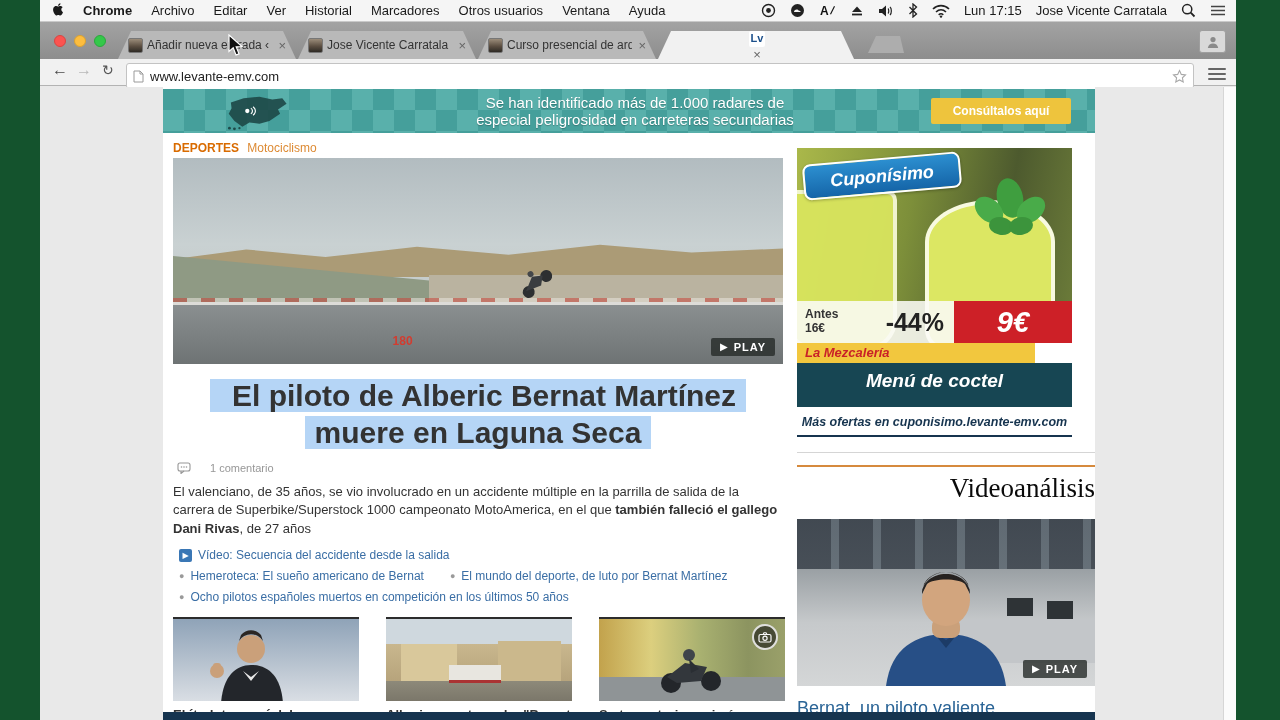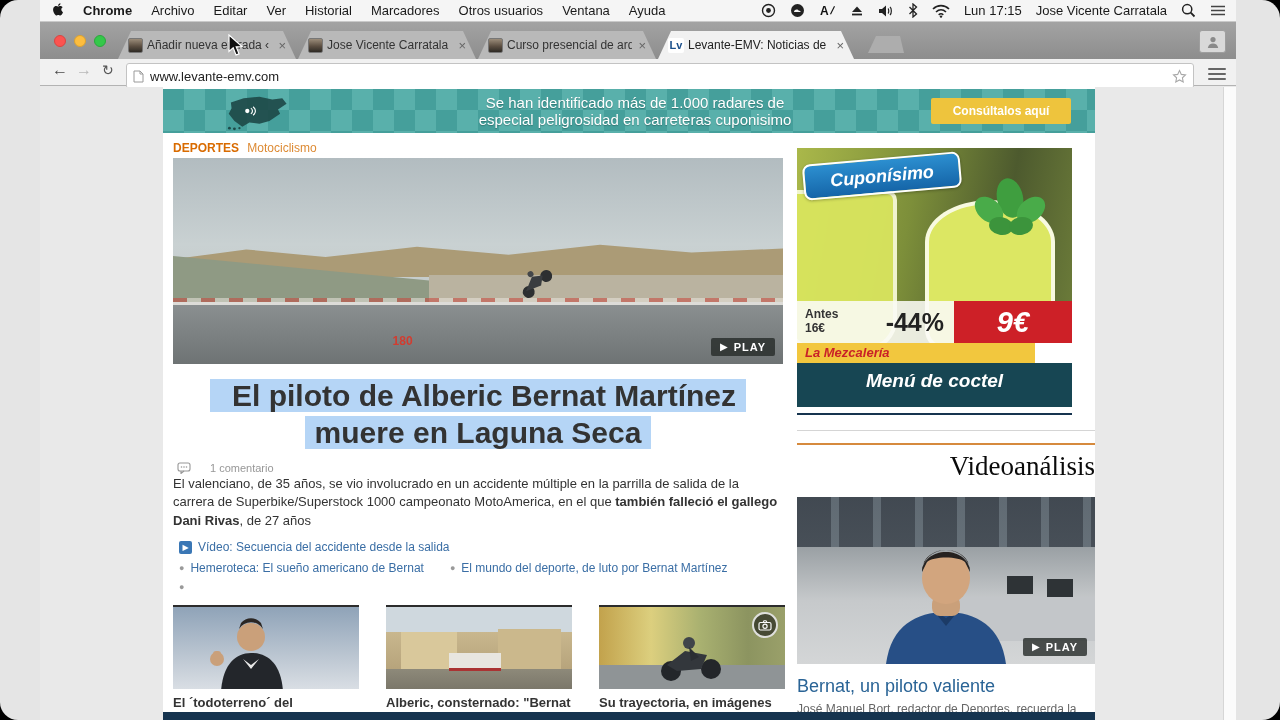--- a/index.html
+++ b/index.html
@@ -1,17 +1,17 @@
 <!DOCTYPE html>
 <html><head>
 <meta charset="utf-8">
 <style>
   * { margin:0; padding:0; box-sizing:border-box; }
   body { background:#000; font-family:"Liberation Sans", sans-serif; }
-  #stage { position:relative; width:1280px; height:720px; background:#e5e5e5; overflow:hidden;border-radius:18px; }
+  #stage { position:relative; width:1280px; height:720px; background:#14532d; overflow:hidden; }
   .screen { position:absolute; left:40px; top:0; width:1196px; height:720px; background:#e9e9e9; }
 
   
   .menubar { position:absolute; top:0; left:0; width:100%; height:22px; background:#f5f5f5;
     border-bottom:1px solid #c9c9c9; display:flex; align-items:center; font-size:13px; color:#1a1a1a; padding:0 10px; }
   .menubar .mi { margin-right:19px; white-space:nowrap; }
   .menubar .app-name { font-weight:bold; }
   .mb-right { margin-left:auto; display:flex; align-items:center; gap:14px; }
   .mb-right svg { display:block; }
   .mb-clock { font-size:13px; }
@@ -21,21 +21,21 @@
   .tabstrip { position:absolute; top:22px; left:0; width:100%; height:37px;
     background:linear-gradient(#a3a3a3,#8d8d8d); }
   .traffic { position:absolute; top:13px; left:14px; display:flex; gap:8px; }
   .light { width:12px; height:12px; border-radius:50%; }
   .light.red { background:#fc5350; border:1px solid #d94542; }
   .light.yel { background:#fdbd3e; border:1px solid #d9a133; }
   .light.grn { background:#34c84a; border:1px solid #2aa83d; }
   .tab { position:absolute; top:9px; height:28px; display:flex; align-items:center; padding:0 8px 0 10px;
     clip-path:polygon(13px 0, calc(100% - 13px) 0, 100% 100%, 0 100%);
     background:#b9b9b9; font-size:12px; color:#333; }
-  .tab.active { background:#f1f1f1; color:#222; z-index:2; }
+  .tab.active { background:#f1f1f1; color:#222; z-index:2;flex-direction:column; }
   .tab .t-title { flex:1; overflow:hidden; white-space:nowrap; text-overflow:clip; margin:0 4px; }
   .tab .t-close { color:#666; font-size:13px; padding:0 2px; }
   .favicon-photo { width:15px; height:15px; flex:0 0 15px; border-radius:2px;
     background:linear-gradient(180deg,#9b8c7a 0%,#5c4f42 55%,#2e2a25 100%); border:1px solid #777; }
   .favicon-lv { width:16px; height:15px; flex:0 0 16px; background:#fff; color:#1b4f8a; font-weight:bold;
     font-size:11px; line-height:15px; text-align:center; border-radius:2px; }
   .newtab-stub { position:absolute; top:14px; left:828px; width:36px; height:17px; background:#adadad;
     clip-path:polygon(8px 0, calc(100% - 4px) 0, 100% 100%, 0 100%); }
   .profile-btn { position:absolute; top:8px; right:10px; width:27px; height:23px; background:#d9d9d9;
     border:1px solid #9e9e9e; border-radius:3px; display:flex; align-items:center; justify-content:center; }
@@ -94,21 +94,21 @@
     color:#fff; display:flex; align-items:center; gap:6px; padding:3px 9px; }
   .play-badge .tri { font-size:10px; line-height:12px; }
   .play-badge .lbl { font-size:11px; font-weight:bold; letter-spacing:1px; }
 
   .headline { margin-top:13px; text-align:center; font-size:30px; font-weight:bold; color:#333; line-height:37px; }
   .headline .hl { background:#b5d5f6; padding:0 10px; }
   .headline .hl.first { padding-left:22px; }
 
   .comments { margin-top:11px; display:flex; align-items:center; gap:19px; color:#979797; font-size:11px; padding-left:4px; }
 
-  .lead { margin-top:1px; font-size:13px; line-height:1.42; color:#333; width:606px; }
+  .lead { margin-top:9px; font-size:13px; line-height:1.42; color:#333; width:606px; }
   .lead b { font-weight:bold; }
 
   .rel-links { margin-top:10px; padding-left:6px; font-size:12px; color:#3a6ea5; }
   .rel-row { display:flex; align-items:center; margin-bottom:7px; }
   .vid-ico { width:13px; height:13px; background:#3a77b5; border-radius:2px; color:#fff; font-size:8px;
     line-height:13px; text-align:center; margin-right:6px; flex:0 0 13px; }
   .bullet { color:#9a9a9a; font-size:9px; margin-right:6px; }
   .rel-gap { margin-left:26px; display:flex; align-items:center; }
 
   .thumbs { margin-top:13px; display:flex; gap:27px; }
@@ -306,21 +306,21 @@
             <circle cx="10" cy="52" r="2" fill="#1e4a49"></circle>
               <circle cx="17" cy="53" r="2" fill="#1e4a49"></circle>
               <circle cx="24" cy="52" r="1.6" fill="#1e4a49"></circle>
             <g transform="translate(30,22)">
               <circle cx="5" cy="6" r="3" fill="#fff"></circle>
               <path d="M10 2 C13 4 13 8 10 10 M13 0 C17.5 3 17.5 9 13 12" stroke="#fff" stroke-width="1.6" fill="none"></path>
             </g>
           </svg>
           <div class="banner-text">
             <div>Se han identificado más de 1.000 radares de</div>
-            <div>especial peligrosidad en carreteras cuponisimo</div>
+            <div>especial peligrosidad en carreteras secundarias</div>
           </div>
           <div class="banner-btn">Consúltalos aquí</div>
         </div>
 
         <div class="crumbs">
           <span class="crumb-section">DEPORTES</span>
           <span class="crumb-sub">Motociclismo</span>
         </div>
 
         <div class="article">
@@ -369,20 +369,21 @@
             <div class="rel-row">
               <span class="bullet">●</span>
               <span>Hemeroteca: El sueño americano de Bernat</span>
               <span class="rel-gap">
                 <span class="bullet">●</span>
                 <span>El mundo del deporte, de luto por Bernat Martínez</span>
               </span>
             </div>
             <div class="rel-row">
               <span class="bullet">●</span>
+              <span>Ocho pilotos españoles muertos en competición en los últimos 50 años</span>
             </div>
           </div>
 
           <div class="thumbs">
             <div class="thumb-card">
               <div class="thumb-img ti-1">
                 <svg width="186" height="84" viewBox="0 0 186 84">
                   <circle cx="78" cy="30" r="14" fill="#caa07a"></circle>
                   <path d="M66 22 a14 14 0 0 1 24 0 l-2 -6 a13 13 0 0 0 -20 0 z" fill="#2b2623"></path>
                   <path d="M48 84 C50 58 62 46 78 46 C96 46 108 58 110 84 Z" fill="#23262b"></path>
@@ -443,20 +444,21 @@
                     <div>Antes</div>
                     <div>16€</div>
                   </div>
                   <div class="pb-disc">-44%</div>
                 </div>
                 <div class="pb-red">9€</div>
               </div>
             </div>
             <div class="vendor-bar">La Mezcalería</div>
             <div class="offer-bar">Menú de coctel</div>
+            <div class="more-link">Más ofertas en cuponisimo.levante-emv.com</div>
             <div class="more-rule"></div>
           </div>
 
           <div class="side-div"></div>
 
           <div class="vs-section">
             <div class="vs-title">Videoanálisis</div>
             <div class="vs-video">
               <div class="vs-ceiling"></div>
               <div class="vs-desk"></div>

